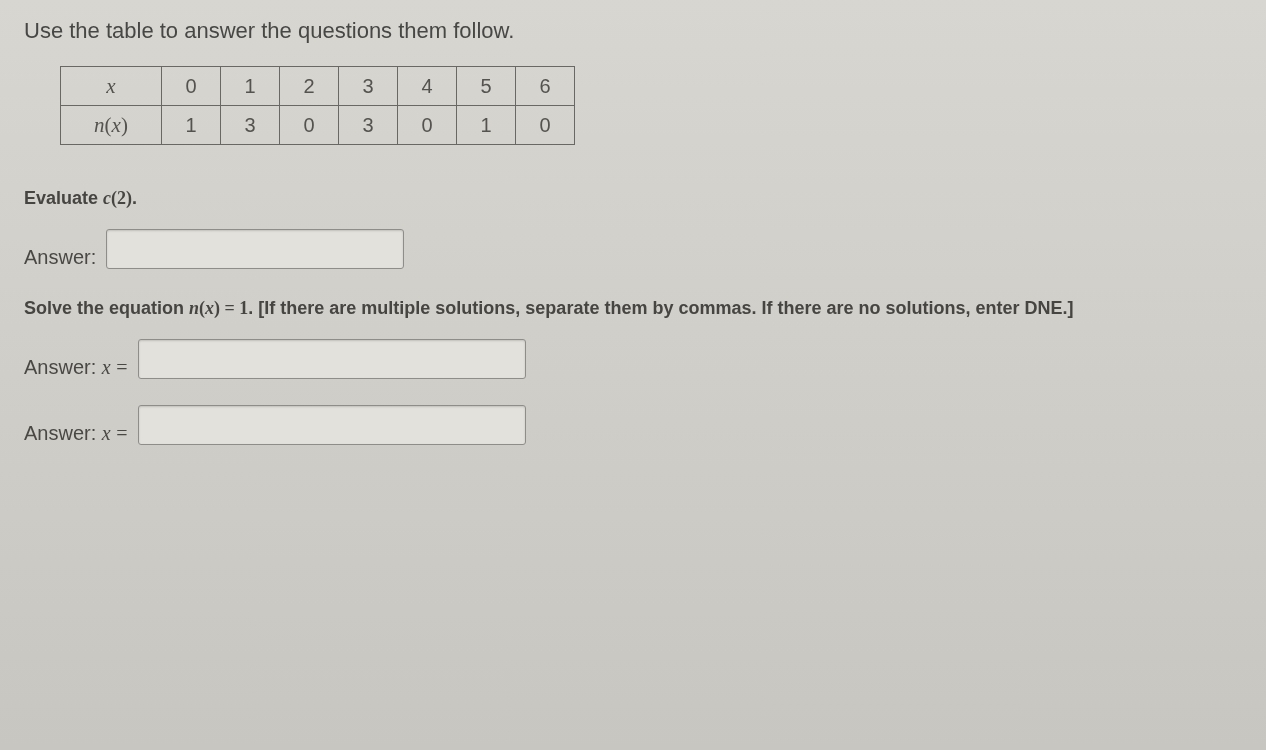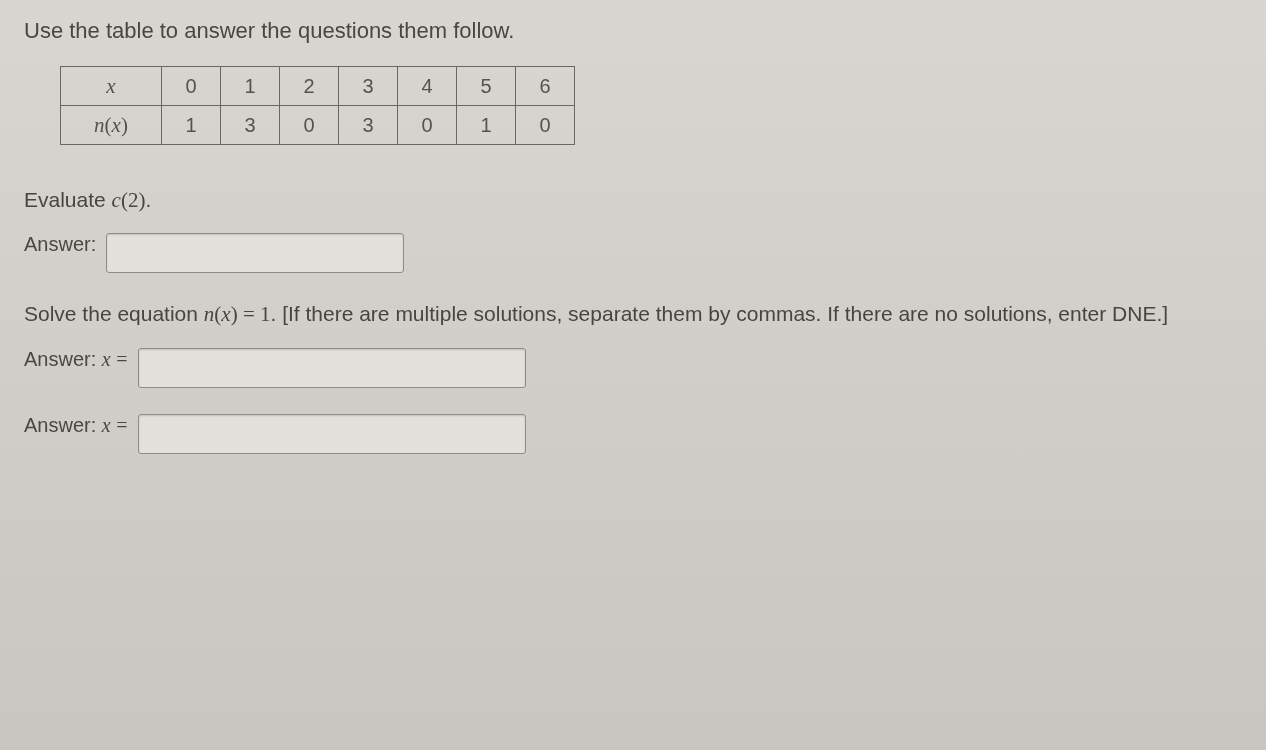--- a/index.html
+++ b/index.html
@@ -39,36 +39,37 @@
     min-width: 42px;
     height: 30px;
   }
   table.data-table td.row-header {
     min-width: 84px;
     font-style: italic;
     font-family: 'Times New Roman', serif;
     font-size: 21px;
   }
   .question {
-    font-size: 21px;
+    font-size: 18px;
     color: #474542;
     margin: 26px 0 18px 0;
     line-height: 1.45;
+    font-weight: bold;
   }
   .math {
     font-family: 'Times New Roman', serif;
     font-style: italic;
   }
   .mathn {
     font-family: 'Times New Roman', serif;
     font-style: normal;
   }
   .answer-row {
     display: flex;
-    align-items: flex-start;
+    align-items: flex-end;
     gap: 10px;
     margin: 10px 0 26px 0;
     font-size: 20px;
     color: #4a4845;
   }
   .answer-row .label {
     white-space: nowrap;
   }
   input.answer-input {
     height: 34px;

